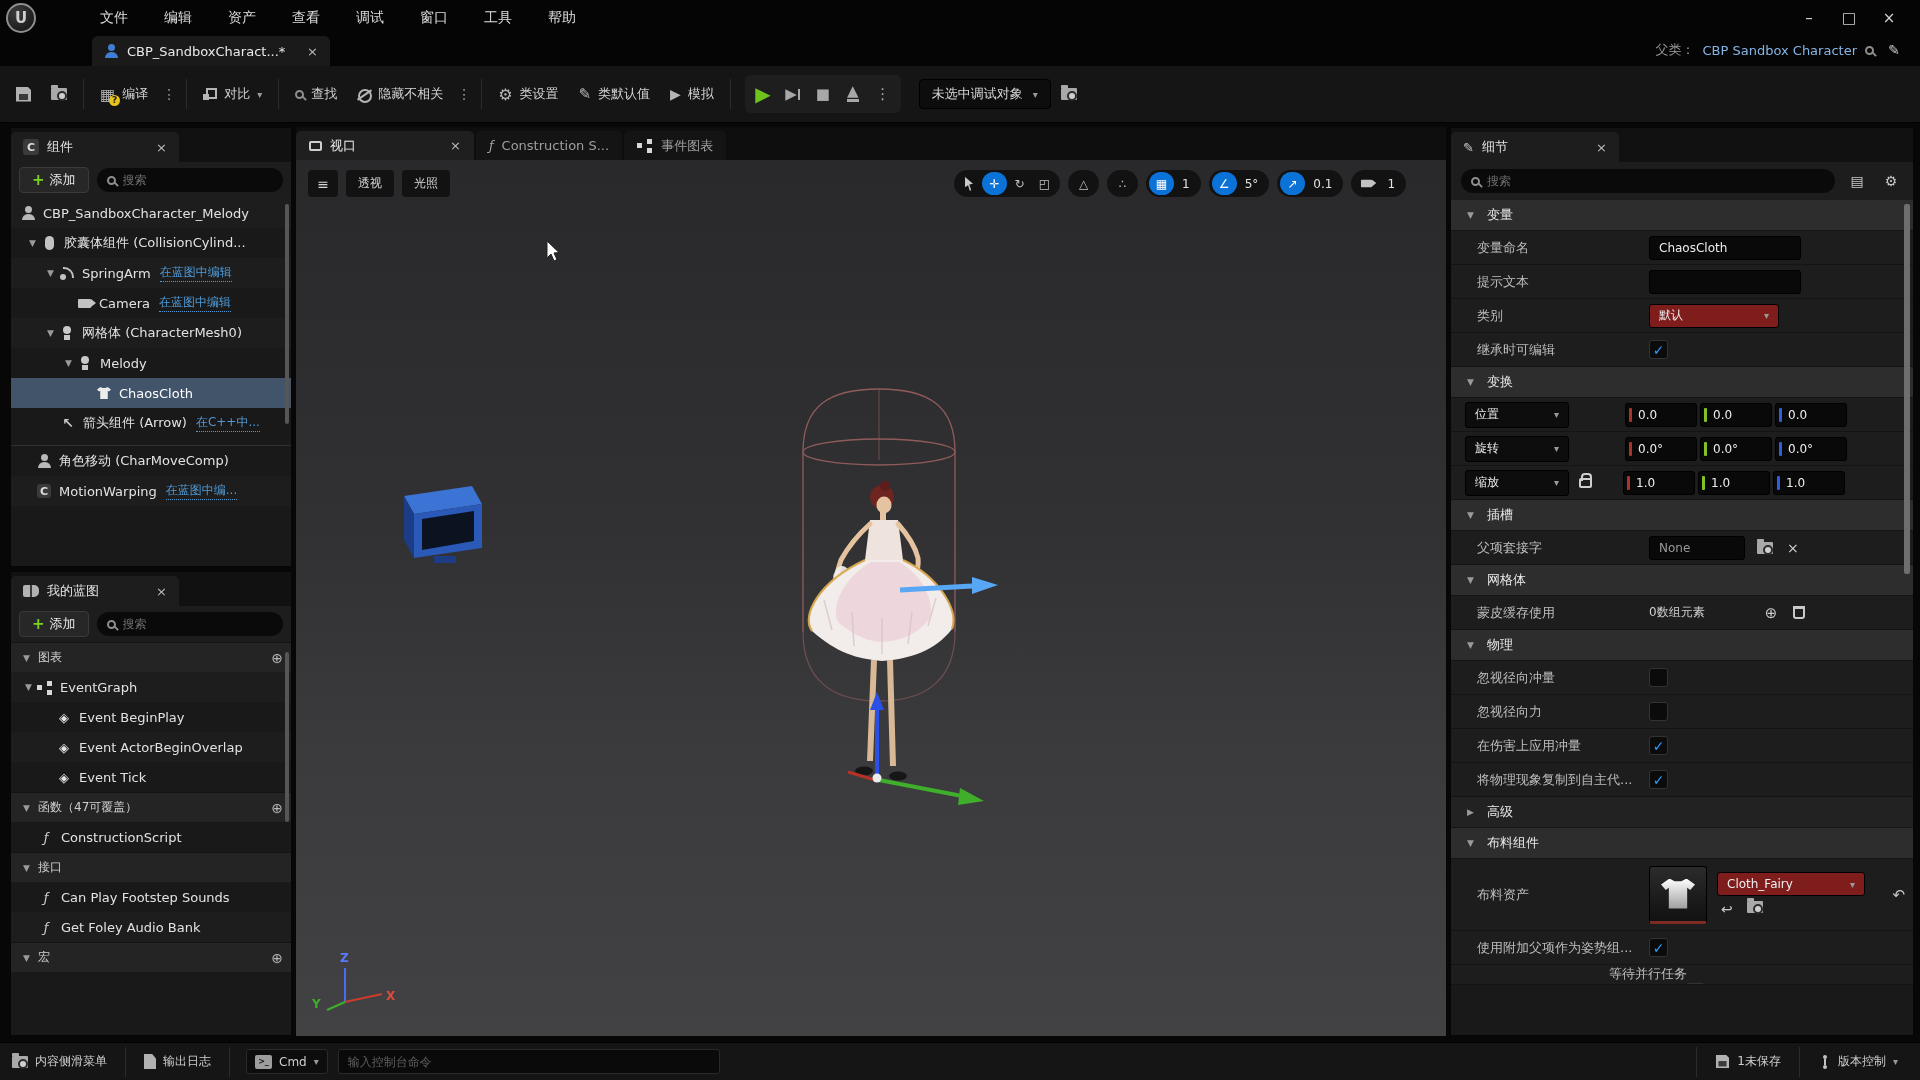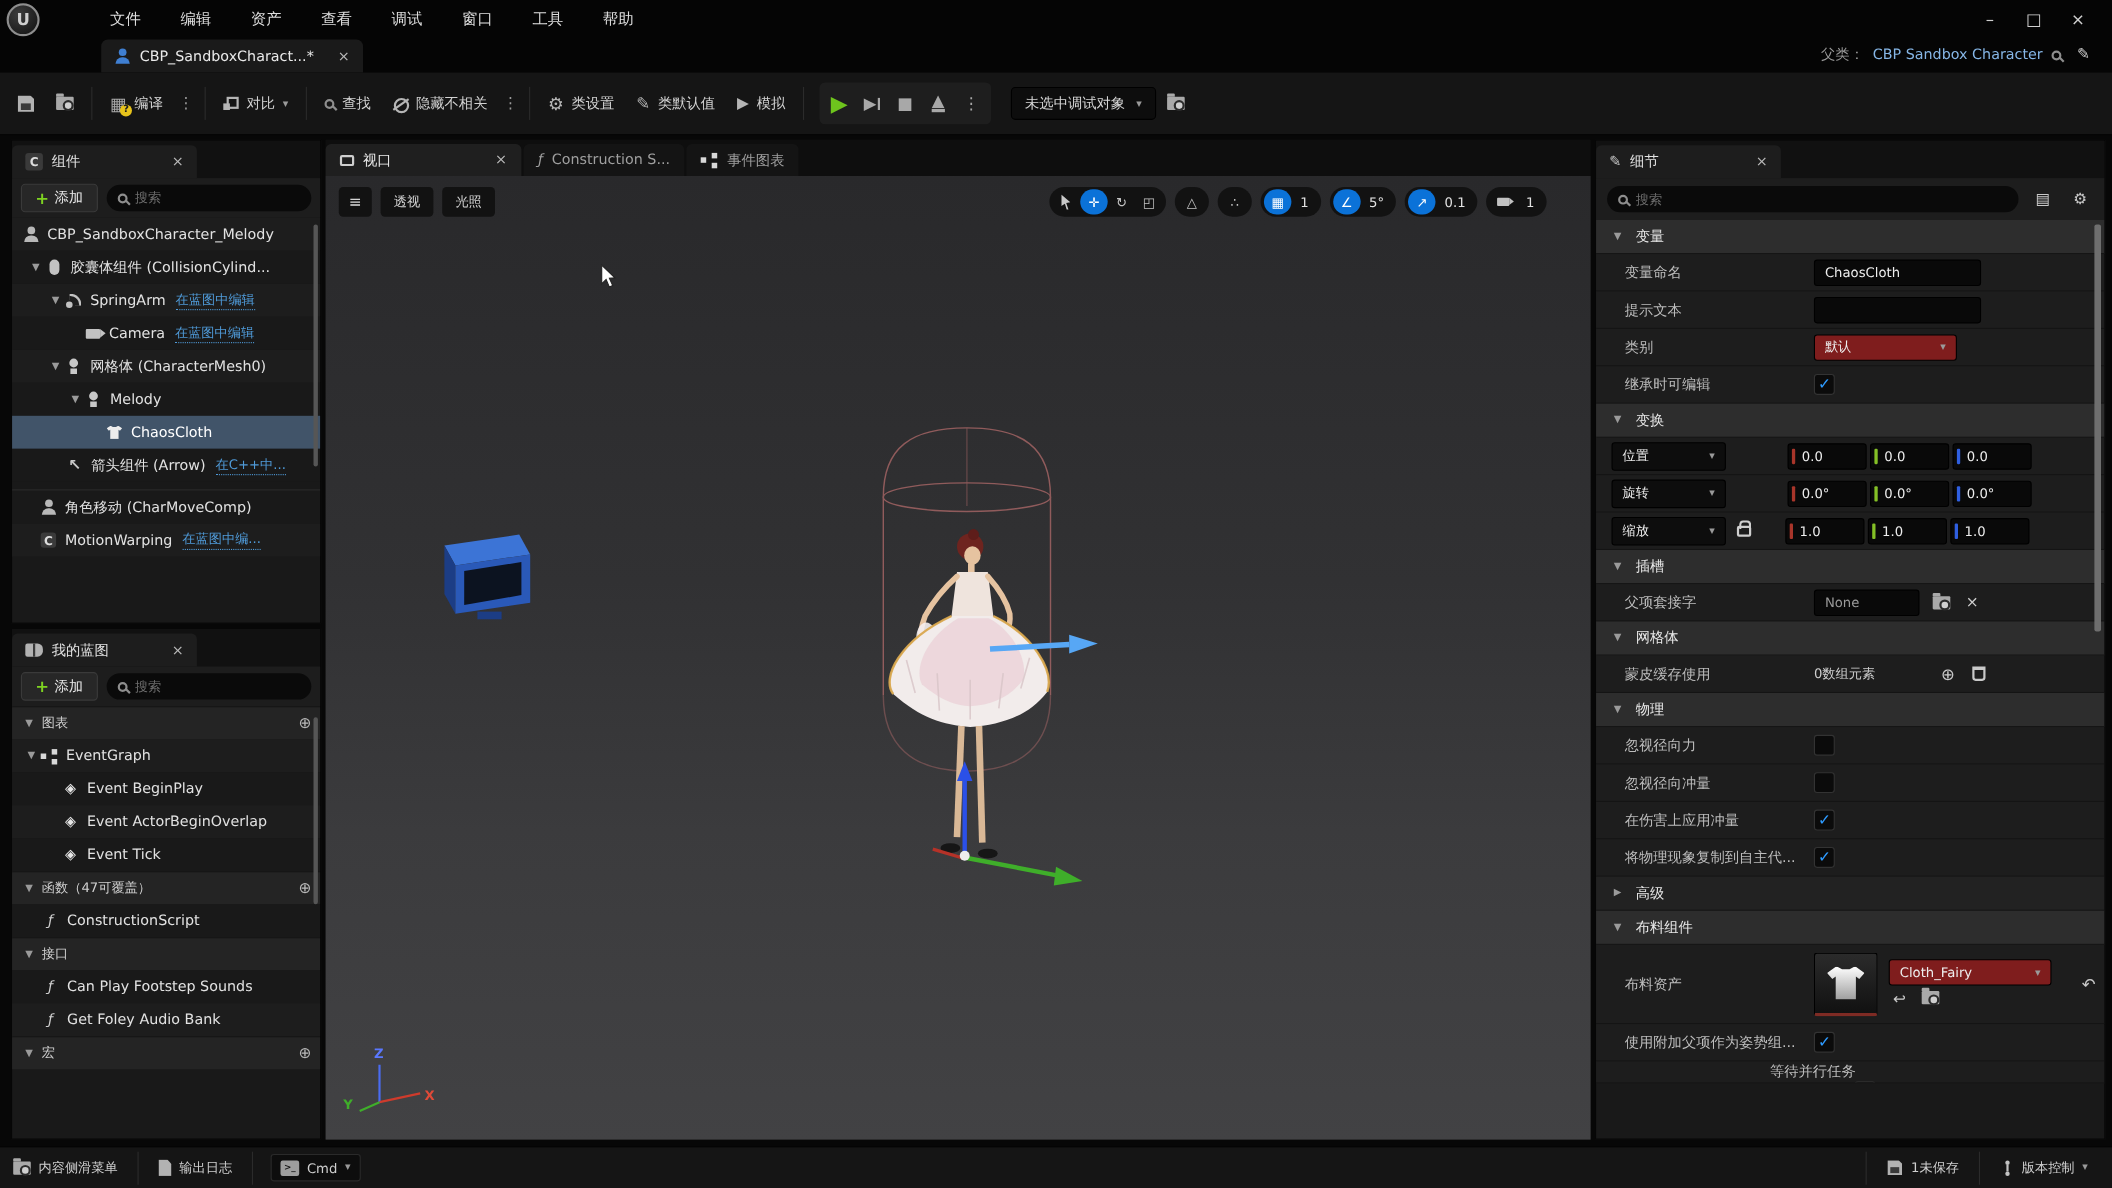--- a/index.html
+++ b/index.html
@@ -692,25 +692,25 @@
         <span style="font-size:12px;color:#cfcfcf">0数组元素</span>
         <span style="margin-left:60px;color:#c9c9c9;font-size:15px">⊕</span>
         <span class="i-trash" style="margin-left:16px"></span>
       </div>
 
       <div class="cat">
         <span class="tri">▼</span>
         <span>物理</span>
       </div>
       <div class="drow">
+        <span class="lbl">忽视径向冲量</span>
+        <span class="chk">✓</span>
+      </div>
+      <div class="drow">
         <span class="lbl">忽视径向力</span>
-        <span class="chk">✓</span>
-      </div>
-      <div class="drow">
-        <span class="lbl">忽视径向冲量</span>
         <span class="chk">✓</span>
       </div>
       <div class="drow">
         <span class="lbl">在伤害上应用冲量</span>
         <span class="chk on">✓</span>
       </div>
       <div class="drow">
         <span class="lbl">将物理现象复制到自主代...</span>
         <span class="chk on">✓</span>
       </div>
@@ -762,20 +762,21 @@
     <div class="sitem">
       <span class="i-doc"></span>
       <span>输出日志</span>
     </div>
     <div class="vsep"></div>
     <div class="cmd-pill">
       <span class="i-cmdbox">&gt;_</span>
       <span>Cmd</span>
       <span class="chev">▾</span>
     </div>
+    <input class="console-input" placeholder="输入控制台命令" style="">
     <div style="margin-left:auto;display:flex;align-items:center;height:100%;">
       <div class="vsep"></div>
       <div class="sitem">
         <span class="i-floppy" style="transform:scale(.9)"></span>
         <span>1未保存</span>
       </div>
       <div class="vsep"></div>
       <div class="sitem" style="margin-right:10px">
         <span class="i-branch"></span>
         <span>版本控制</span>

